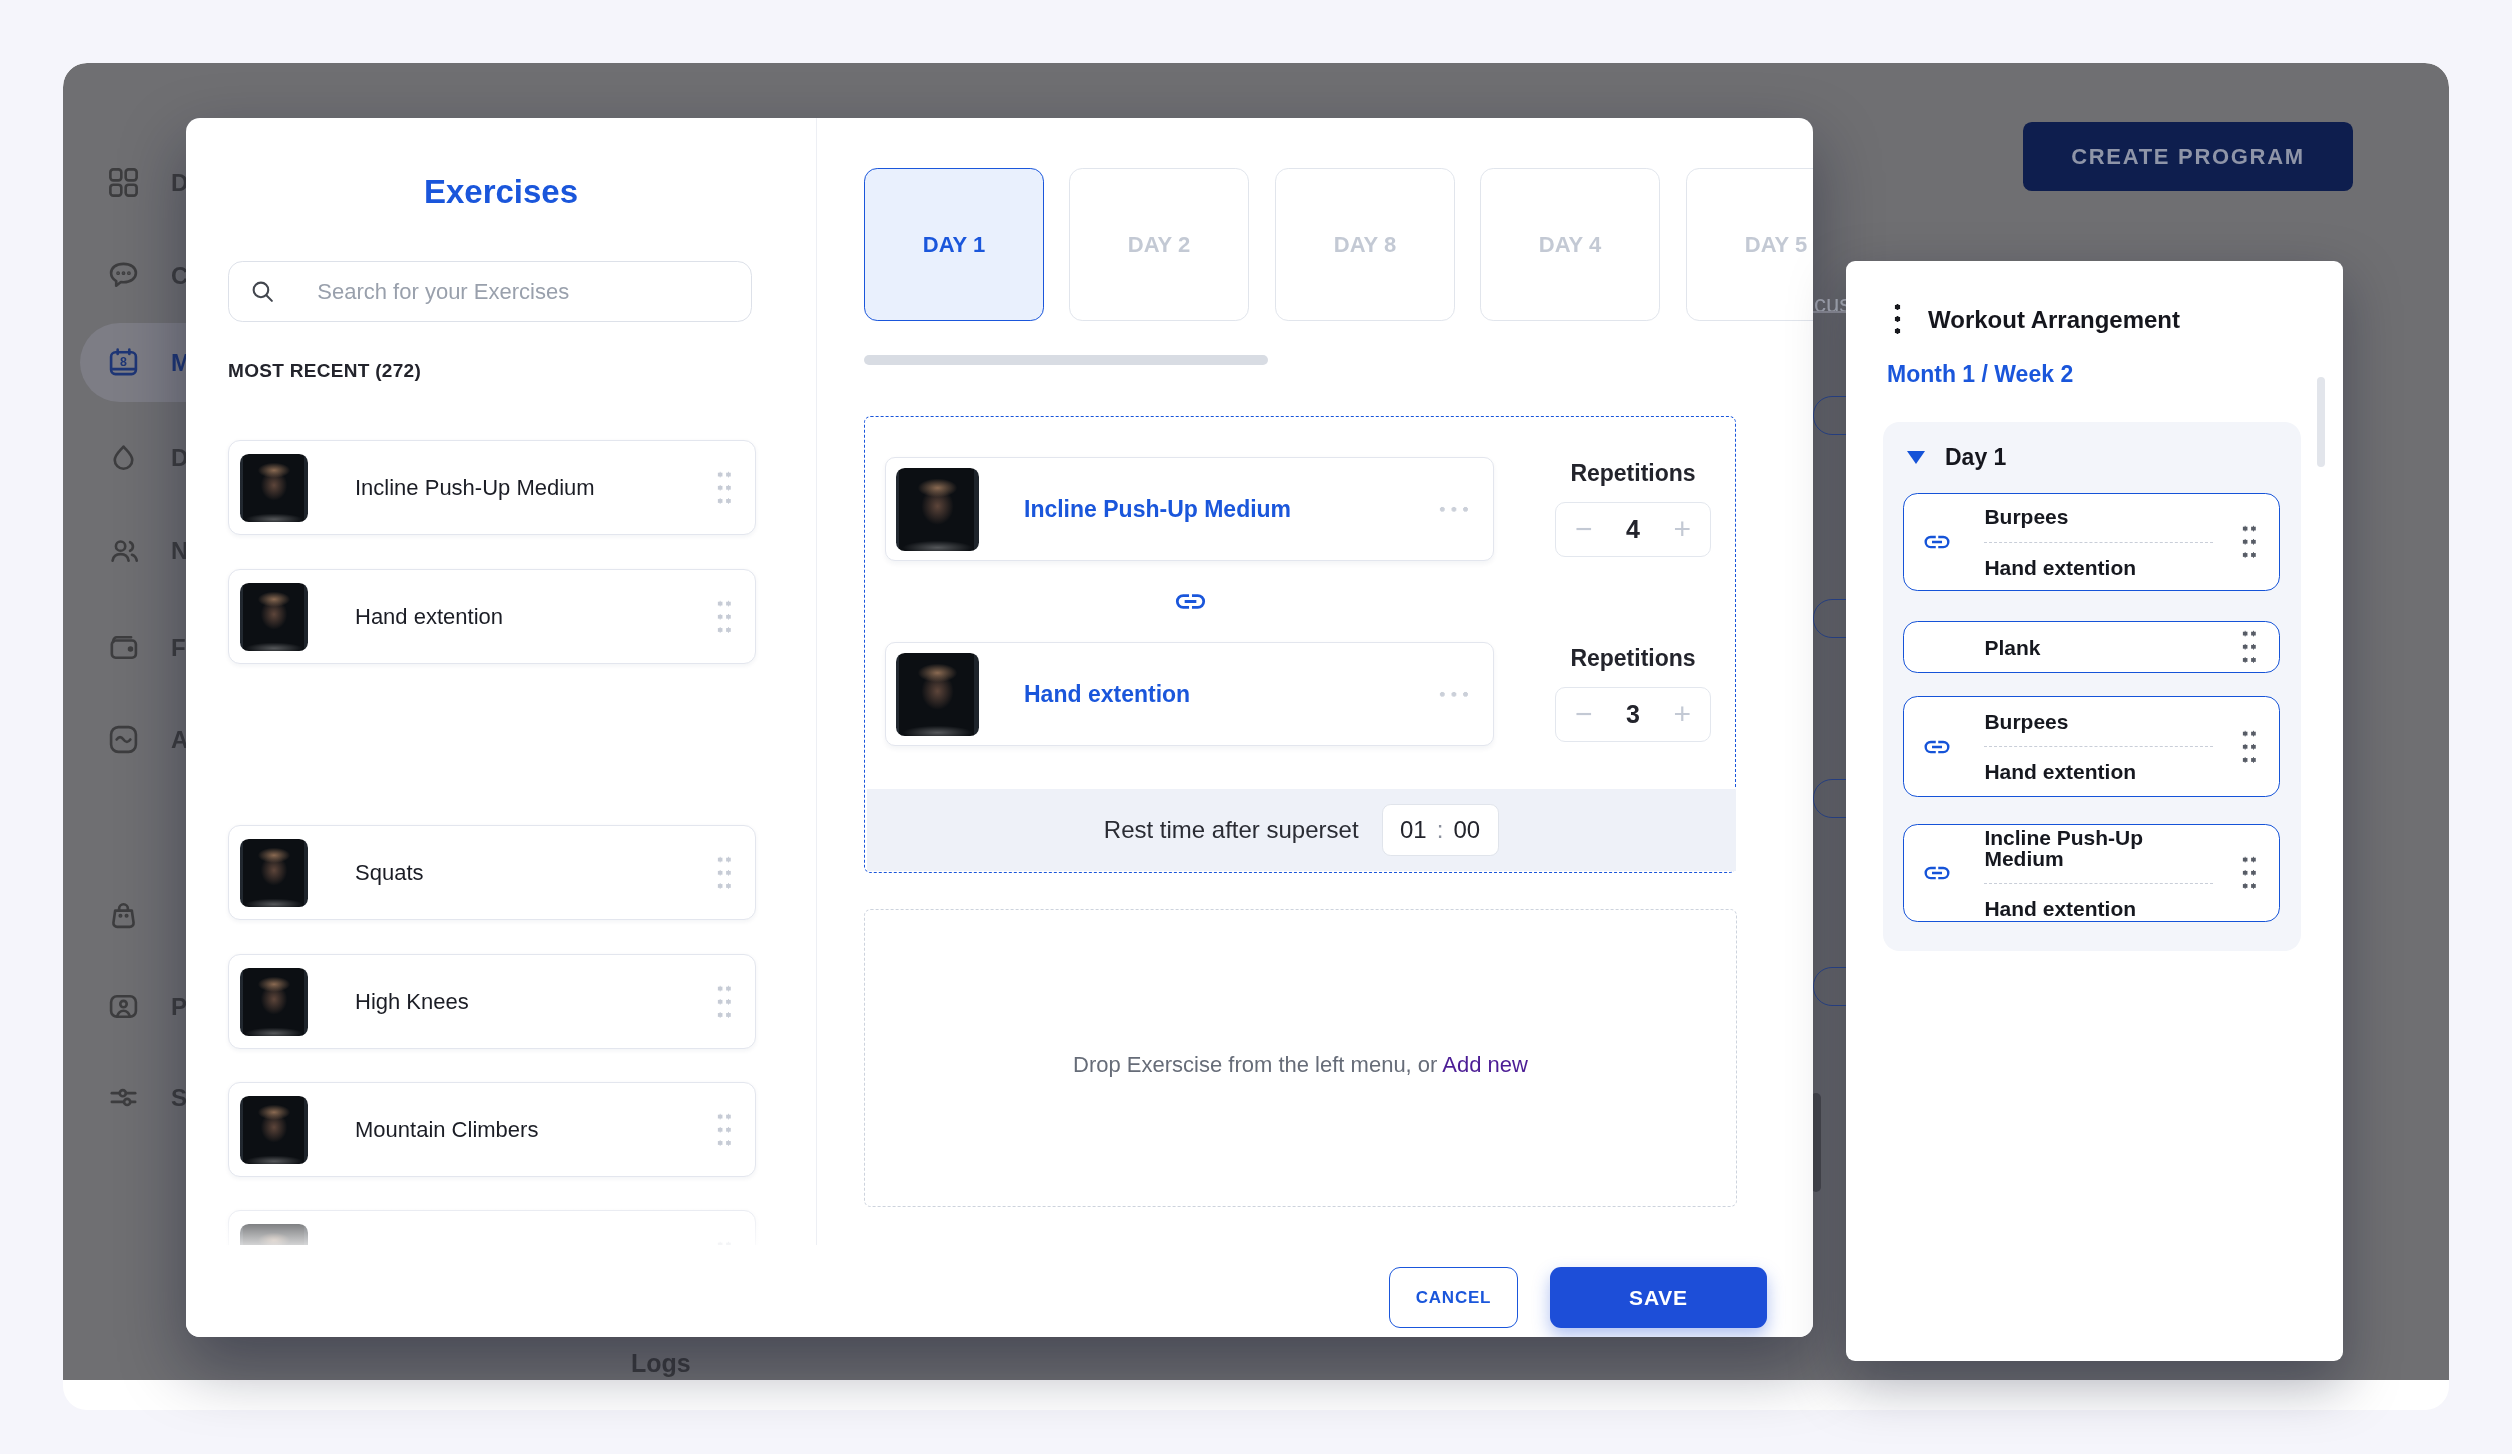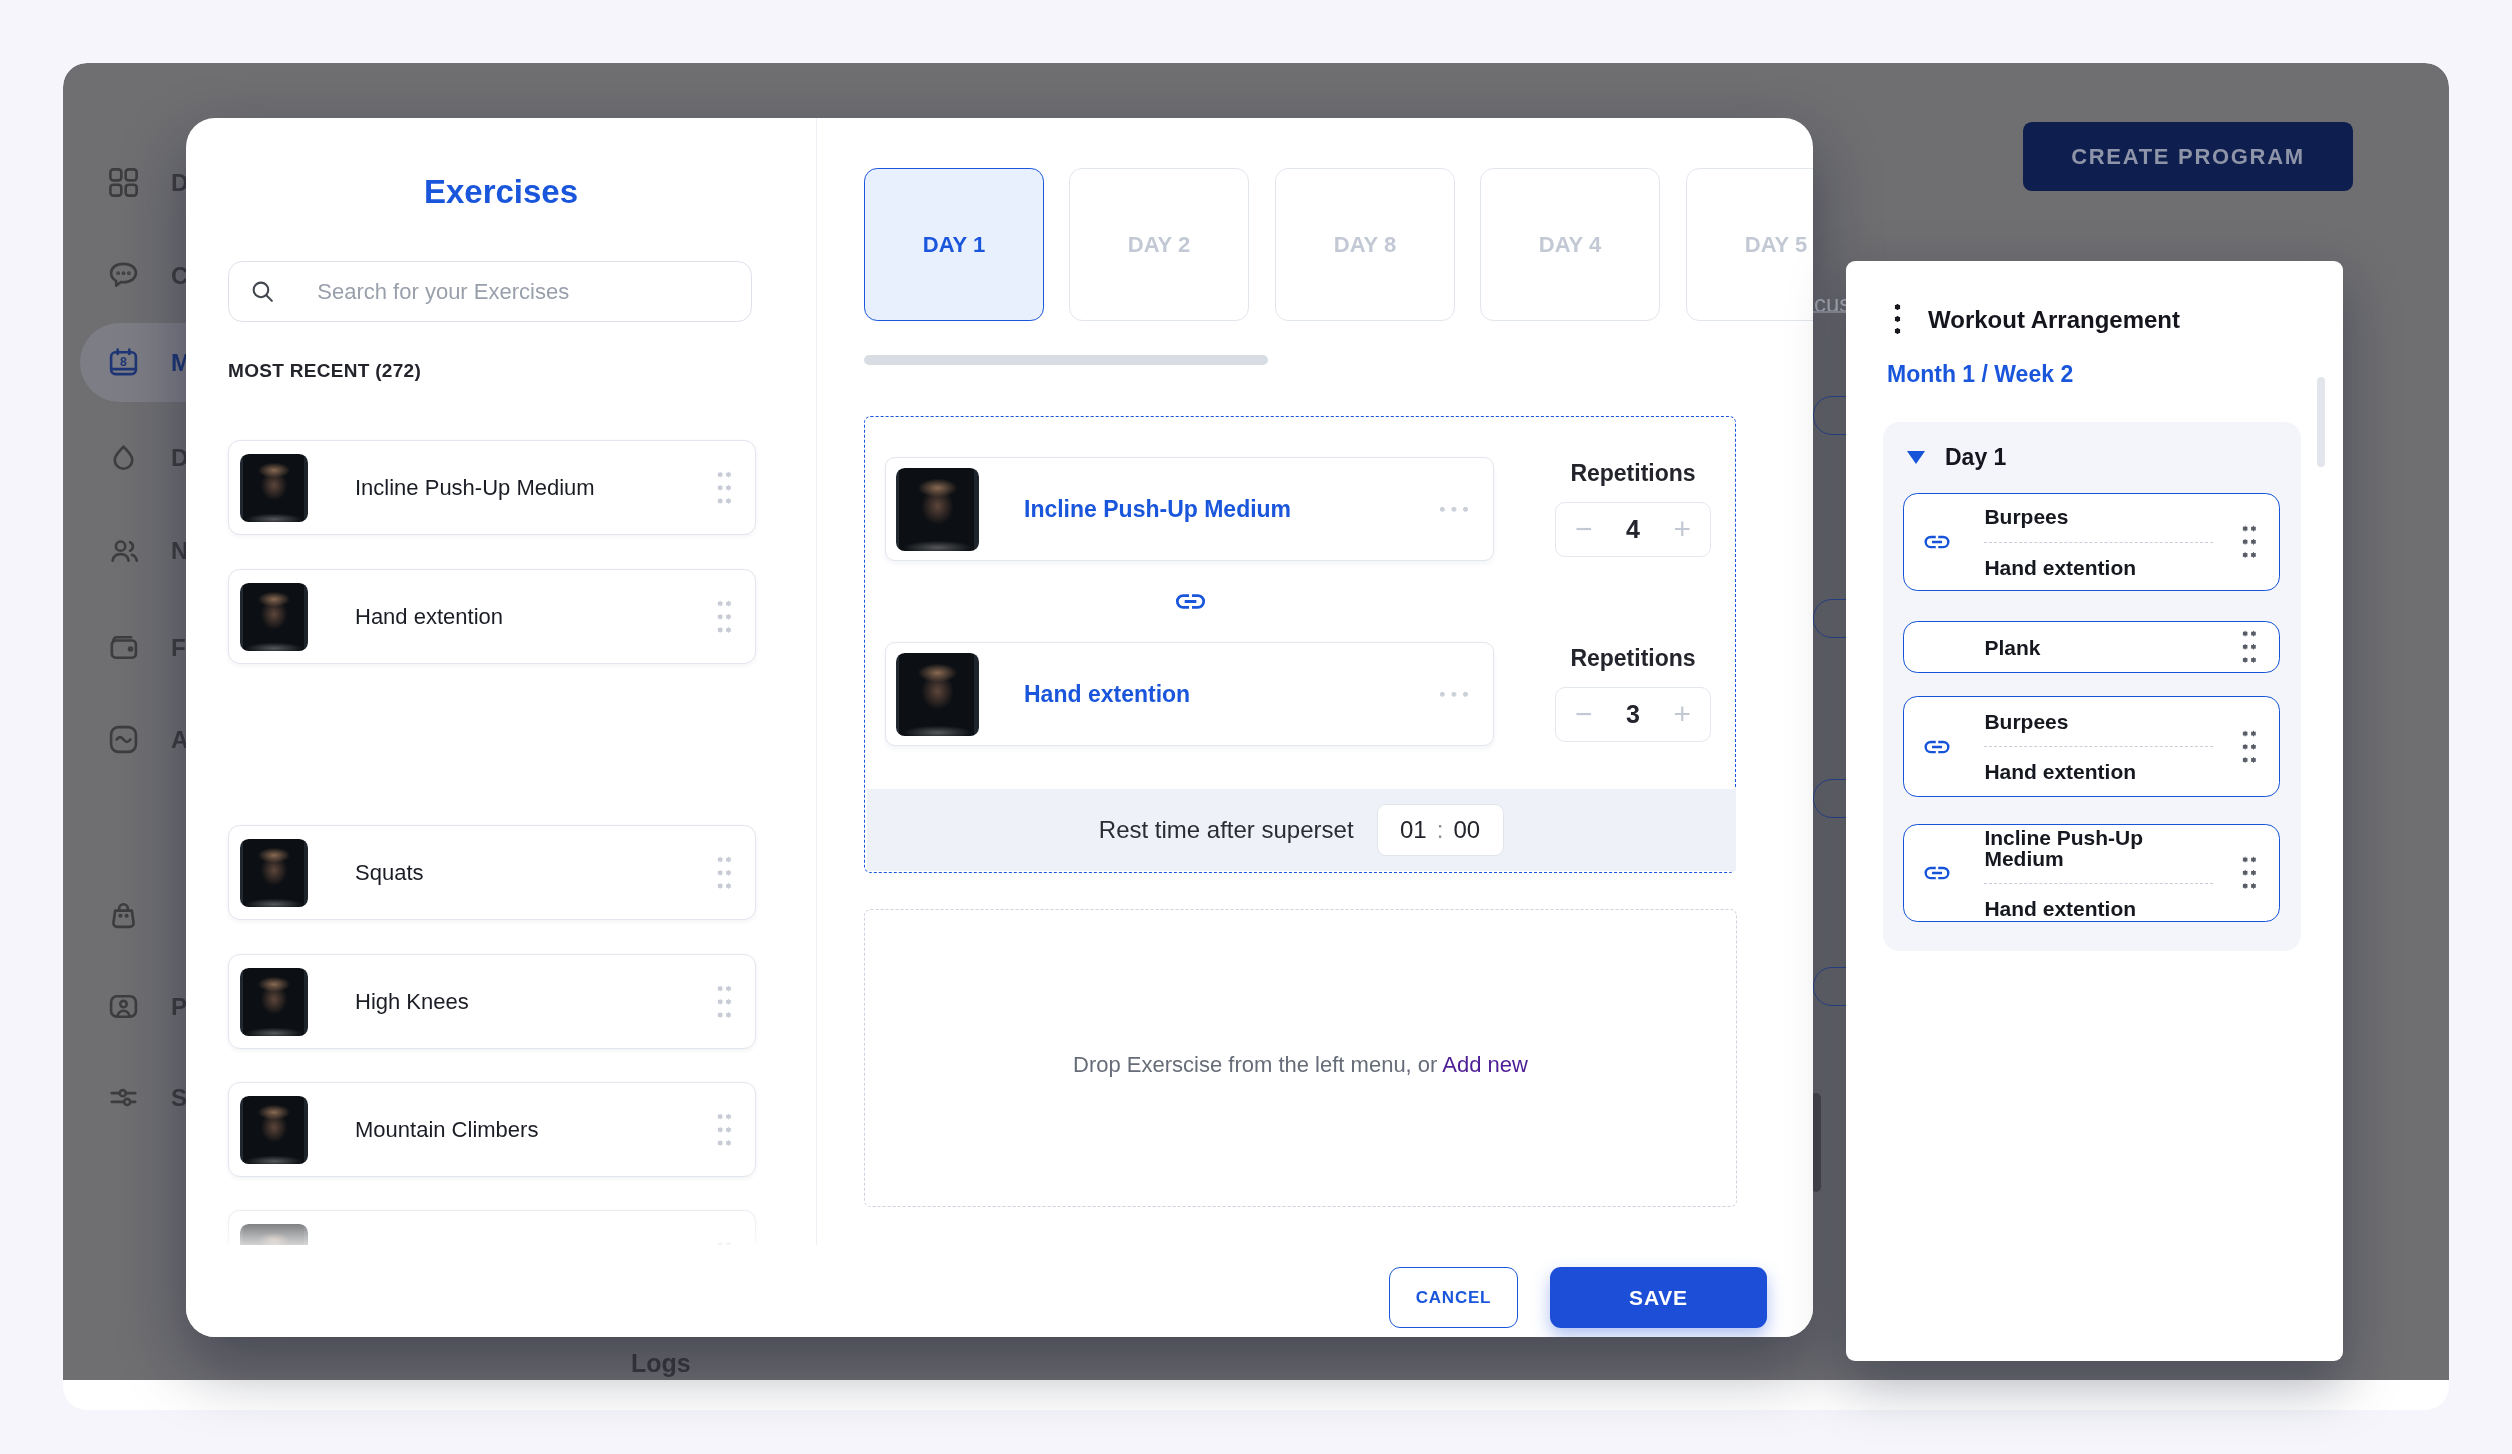--- a/index.html
+++ b/index.html
@@ -21,21 +21,21 @@
     background:#0e1e4e;display:flex;align-items:center;justify-content:center;
     color:#8f95a8;font-size:22px;font-weight:700;letter-spacing:1.7px;}
   .logs-label{position:absolute;left:568px;top:1286px;font-size:25px;font-weight:600;color:#3b3b3d;}
   .peek-text{position:absolute;left:1751px;top:227px;font-size:24px;color:#b7bac2;}
   .peek-line{position:absolute;left:1749px;top:248px;width:34px;height:1.7px;background:#9a9aa2;}
   .peek-card{position:absolute;left:1750px;width:63px;height:37px;border:1.7px solid #2e4c97;border-radius:19px;background:transparent;}
   .bg-scrollbar{position:absolute;left:1748px;top:1030px;width:10px;height:99px;border-radius:5px;background:#4f4f52;}
 
   
   .modal{position:absolute;left:186px;top:118px;width:1627px;height:1219px;background:#fff;
-    border-radius:29px;box-shadow:0 27.5px 66px rgba(10,15,40,.40);overflow:hidden;z-index:10;}
+    border-radius:14px;box-shadow:0 27.5px 66px rgba(10,15,40,.40);overflow:hidden;z-index:10;}
   .left-panel{position:absolute;left:0;top:0;width:630px;height:1219px;border-right:1.1px solid #edeff4;}
   .modal-title{position:absolute;left:0;top:55px;width:630px;text-align:center;
     font-size:33px;font-weight:700;color:#1a56db;}
   .search-box{position:absolute;left:42px;top:143px;width:524px;height:61px;border:1.1px solid #dde1e9;
     border-radius:14.3px;display:flex;align-items:center;background:#fff;box-sizing:border-box;gap:28px;}
   .search-box svg{width:25px;height:25px;margin-left:21px;flex:0 0 25px;}
   .search-ph{margin-left:14.3px;font-size:22px;color:#99a0ac;}
   .section-label{position:absolute;left:42px;top:242px;font-size:19px;font-weight:700;color:#23242c;letter-spacing:0.3px;}
   .ex-item{position:absolute;left:42px;width:528px;height:95px;border:1.1px solid #e3e6ee;border-radius:12px;
     background:#fff;box-shadow:0 1.7px 4.4px rgba(25,35,70,.05);display:flex;align-items:center;box-sizing:border-box;}
@@ -81,21 +81,21 @@
   .reps-col{width:156px;display:flex;flex-direction:column;align-items:center;}
   .reps-label{font-size:23px;font-weight:600;color:#23242c;margin-top:3.3px;}
   .stepper{margin-top:14.3px;width:156px;height:55px;border:1.1px solid #e3e7ee;border-radius:10px;background:#fff;
     display:flex;align-items:center;justify-content:space-between;box-sizing:border-box;padding:0 19px;}
   .step-btn{font-size:30px;color:#c3c9d4;font-weight:400;line-height:1;}
   .step-val{font-size:25px;font-weight:600;color:#23242c;}
   .ss-link{position:absolute;left:308px;top:167px;width:35px;height:35px;}
   .rest-strip{position:absolute;left:1.7px;top:372px;width:869px;height:82px;background:#eef1f8;
     display:flex;align-items:center;justify-content:center;gap:23px;}
   .rest-label{font-size:24px;font-weight:500;color:#2a2c34;}
-  .rest-box{width:127px;height:52px;background:#fff;border:1.1px solid #e0e4eb;border-radius:8.8px;
+  .rest-box{width:117px;height:52px;background:#fff;border:1.1px solid #e0e4eb;border-radius:8.8px;
     display:flex;align-items:center;justify-content:center;gap:10px;font-size:24px;color:#23242c;box-sizing:border-box;}
 
   
   .dropzone{position:absolute;left:678px;top:791px;width:873px;height:298px;
     border:1.7px dashed #cdd3dd;border-radius:6.6px;box-sizing:border-box;
     display:flex;align-items:flex-start;justify-content:center;}
   .drop-text{margin-top:142px;font-size:22px;color:#666c78;}
   .drop-link{font-weight:400;color:#4c1d95;}
 
   

